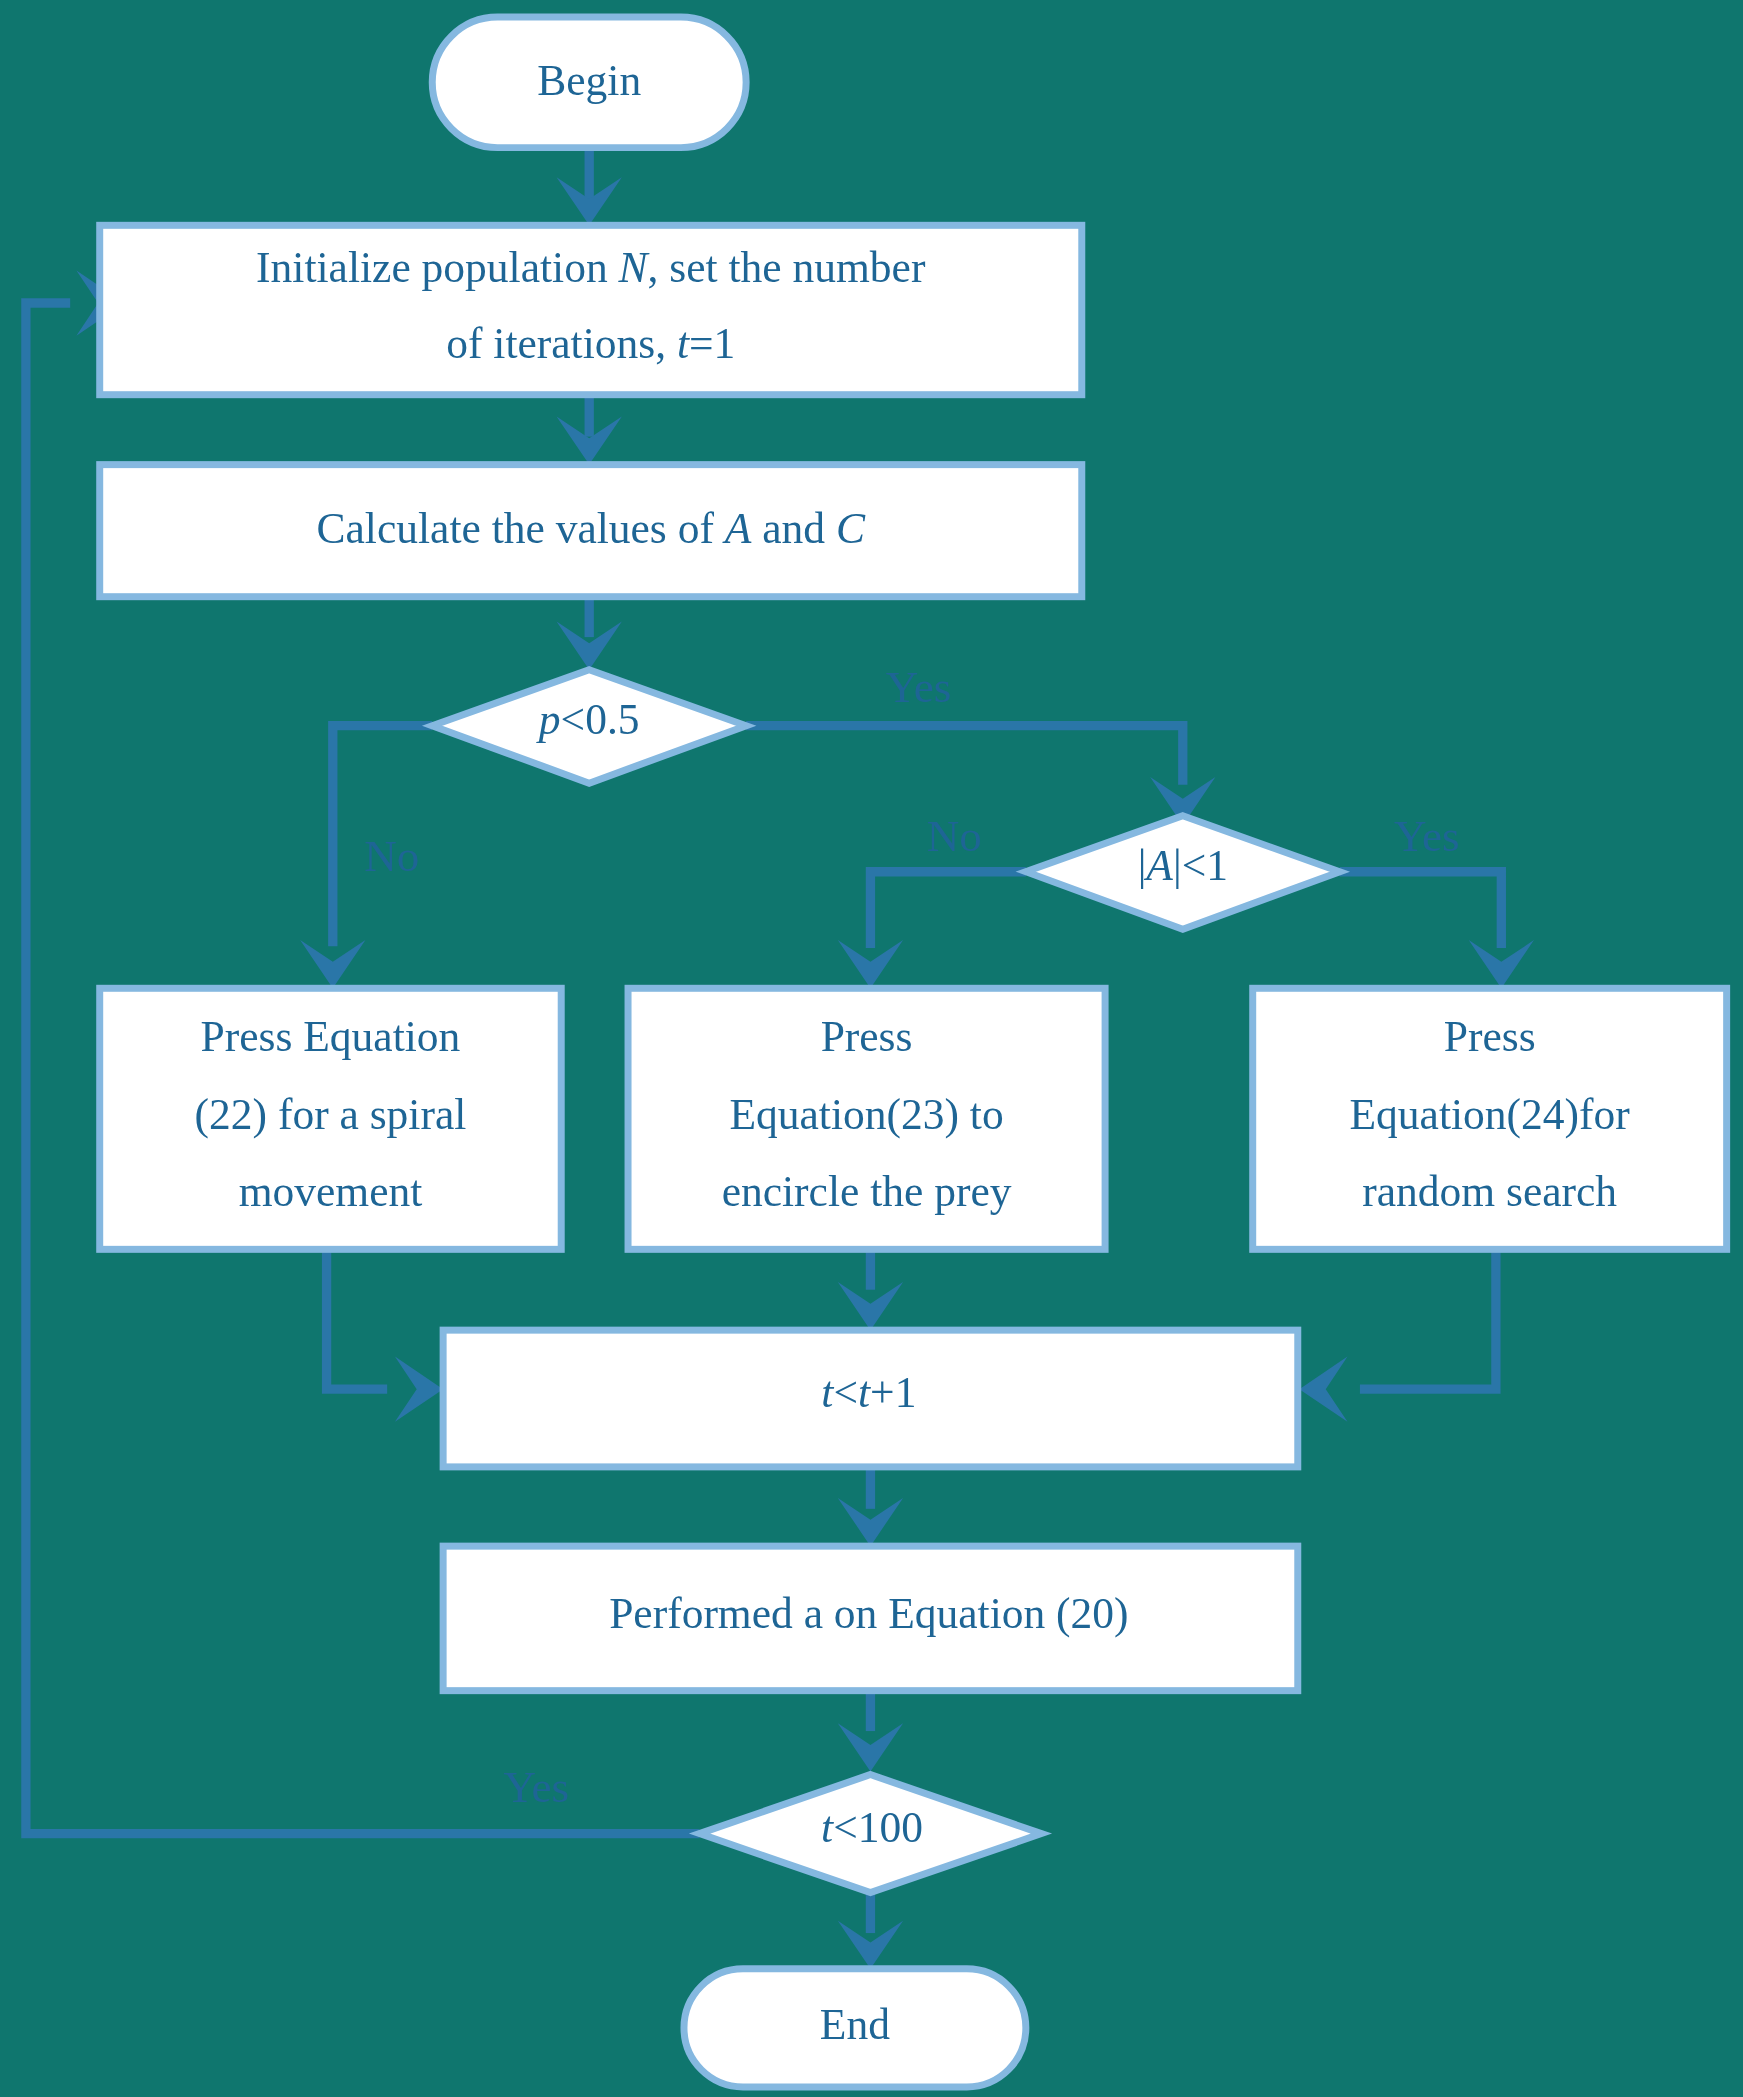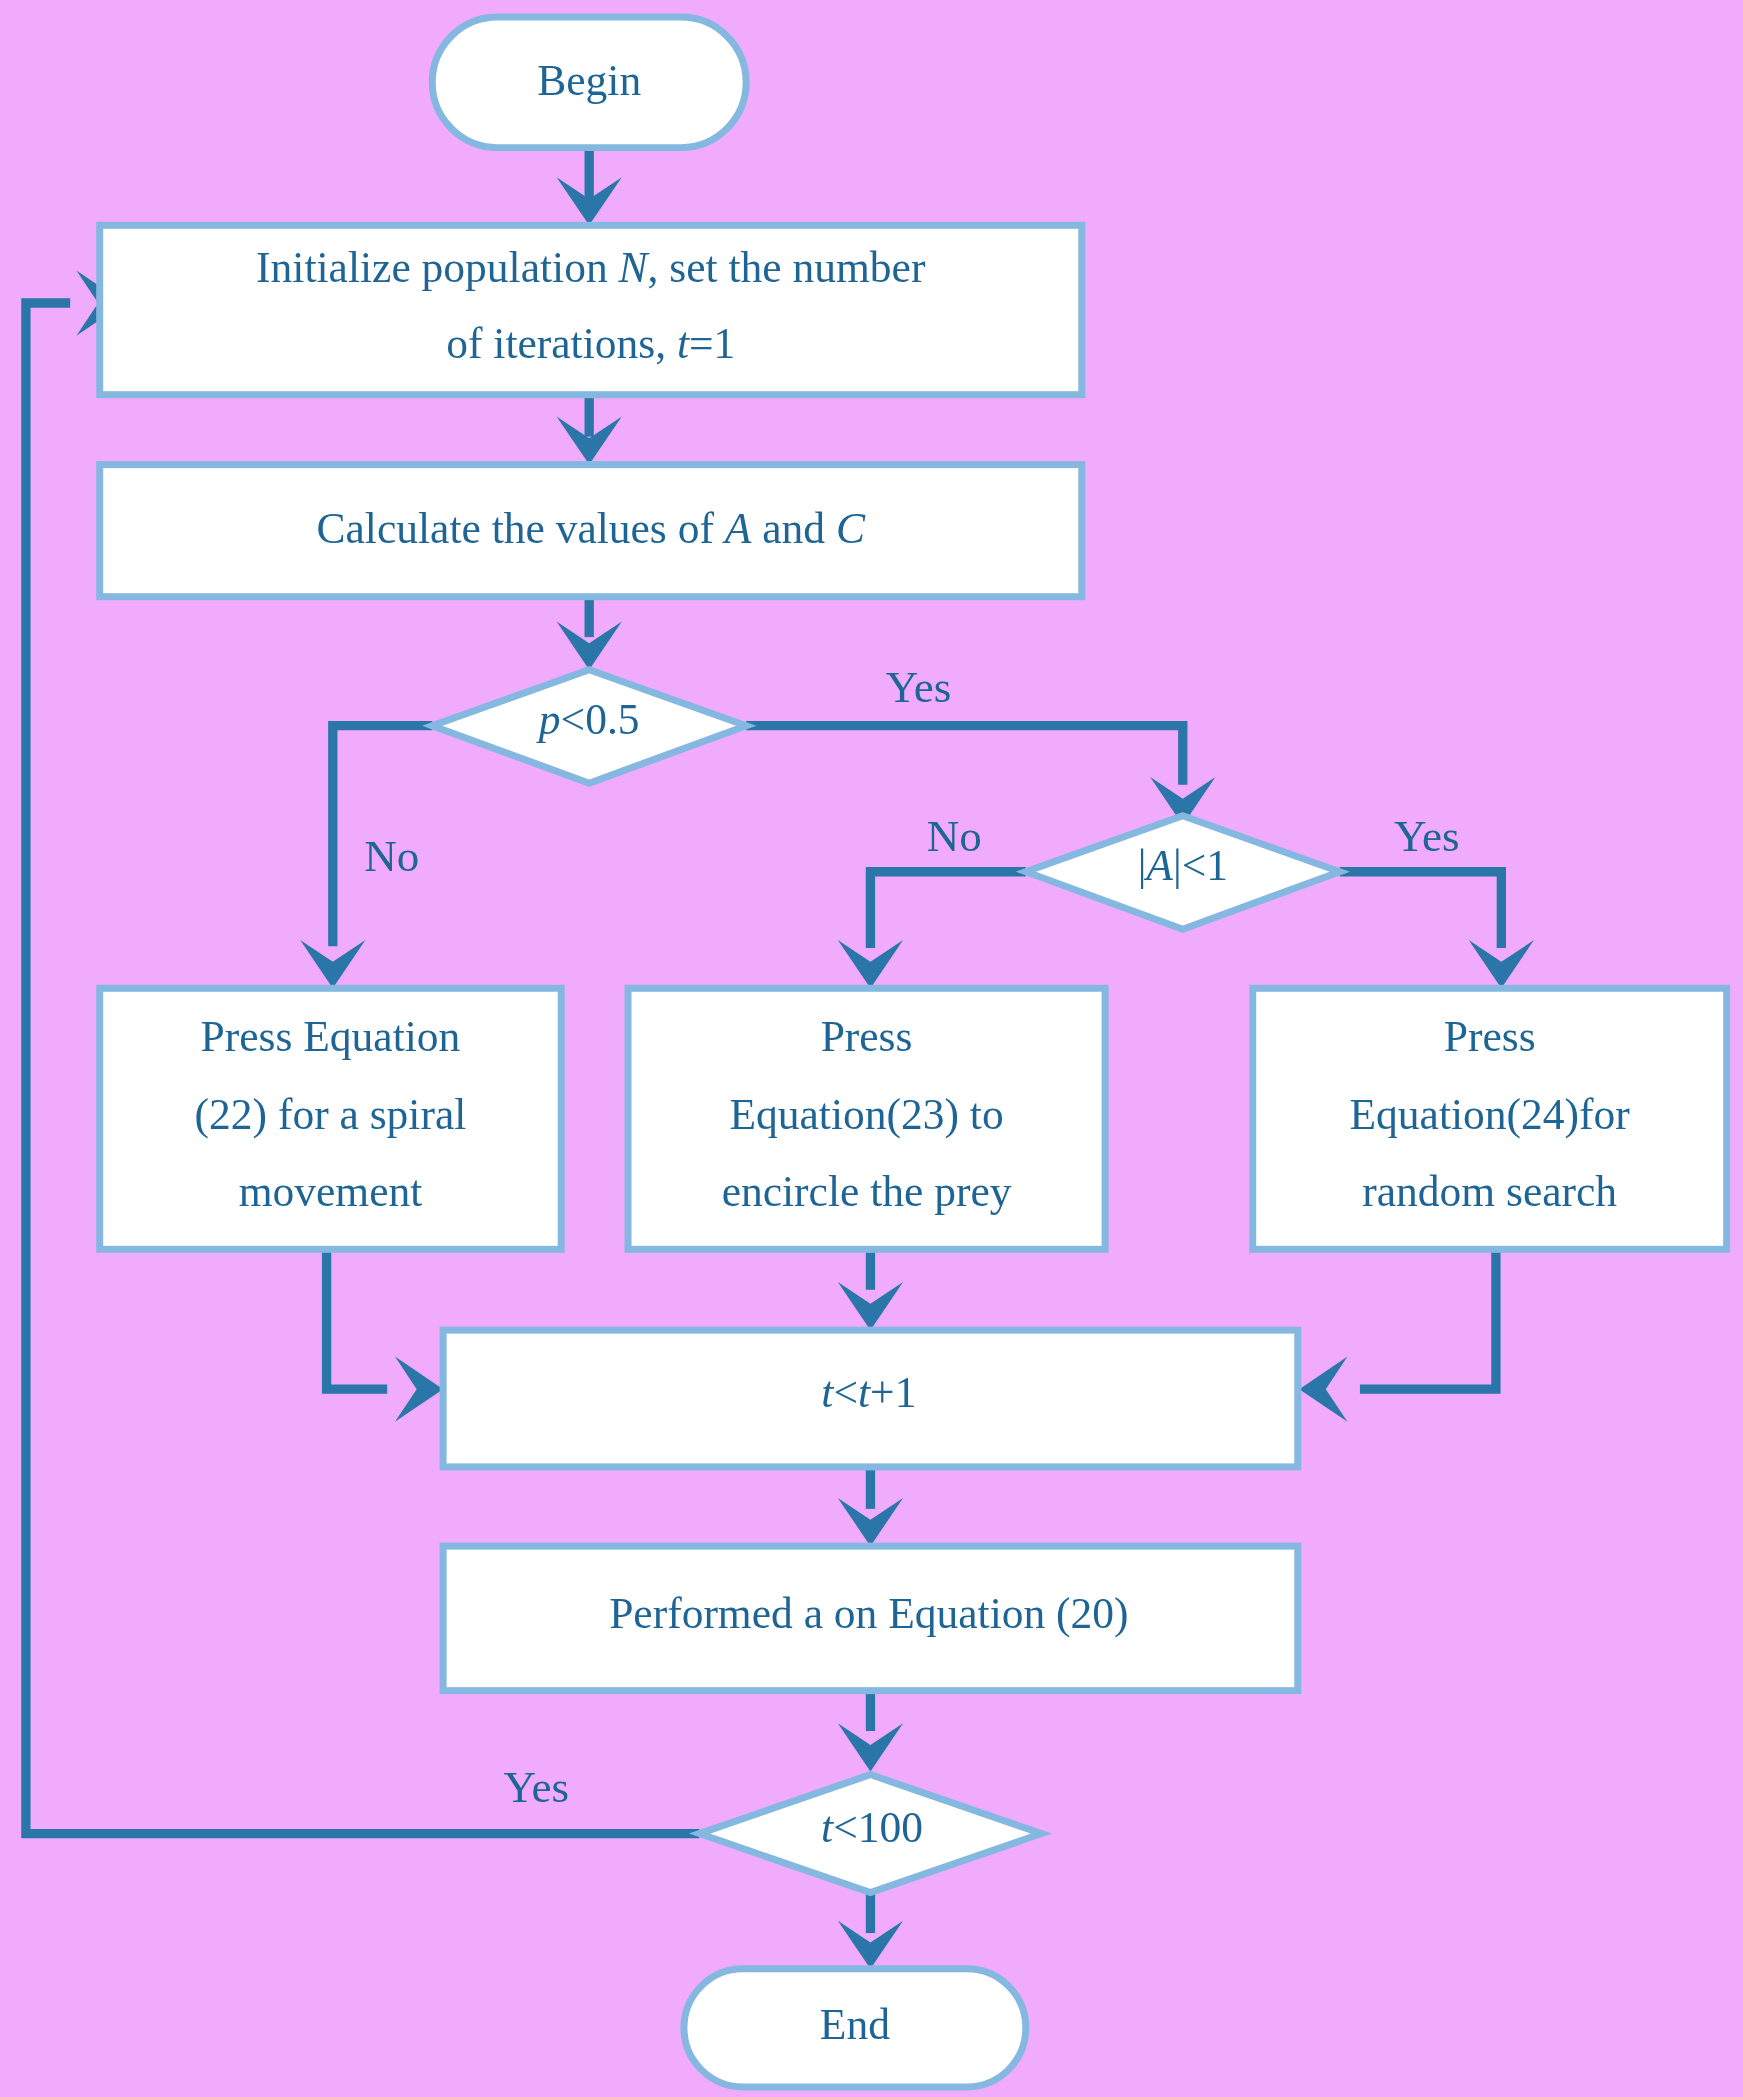--- a/index.html
+++ b/index.html
@@ -4,21 +4,21 @@
 <style>
   html, body {
     margin: 0;
     padding: 0;
     background: #ffffff;
   }
   #flow-root {
     position: relative;
     width: 1744px;
     height: 2097px;
-    background: #f0abfc;
+    background: #0f766e;
     font-family: "Liberation Serif", "DejaVu Serif", serif;
   }
   svg.flow-canvas {
     position: absolute;
     top: 0; left: 0;
     width: 1744px;
     height: 2097px;
     display: block;
   }
   .shape-stroke { stroke: #85B8E0; stroke-width: 9; fill: #ffffff; }

